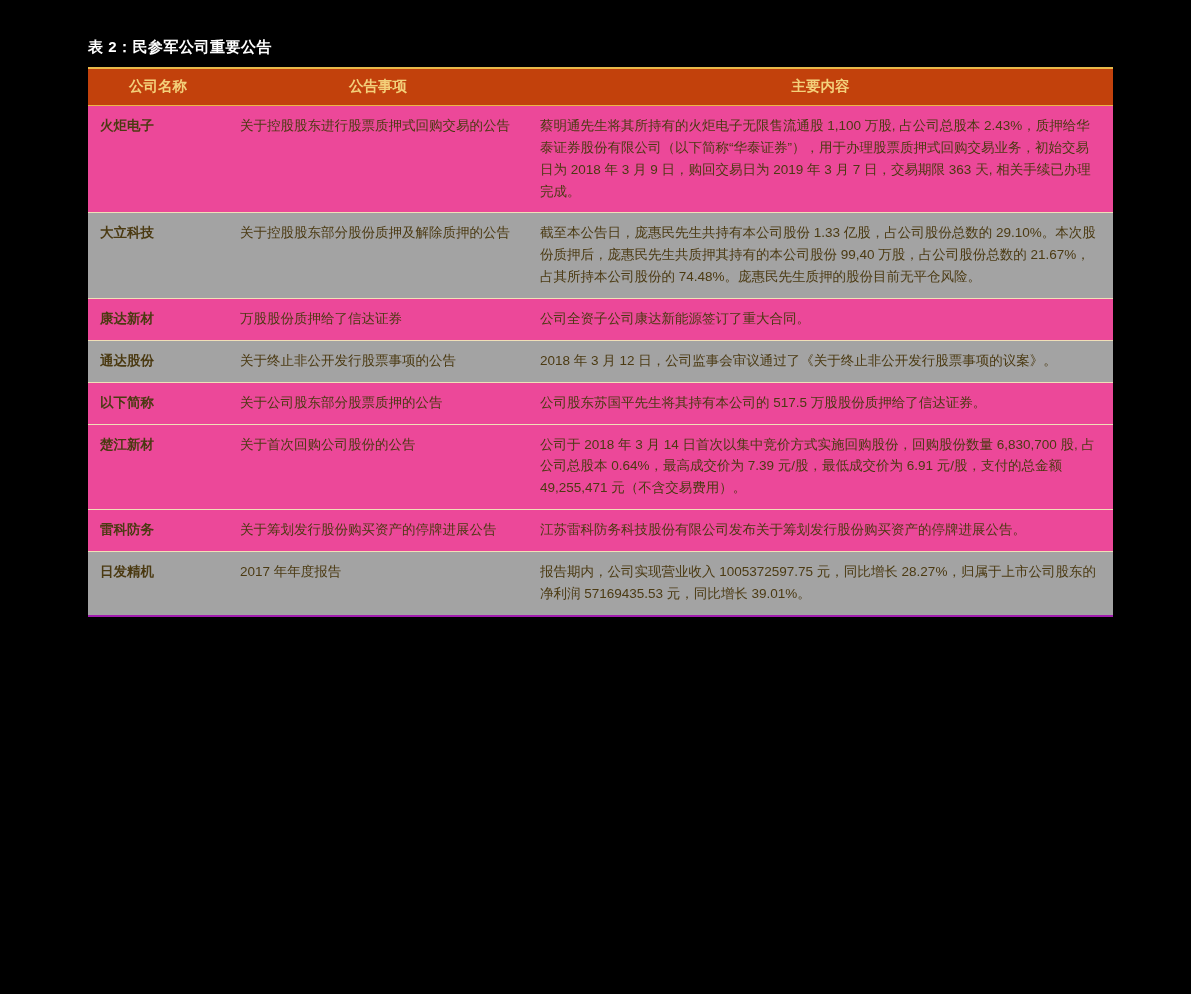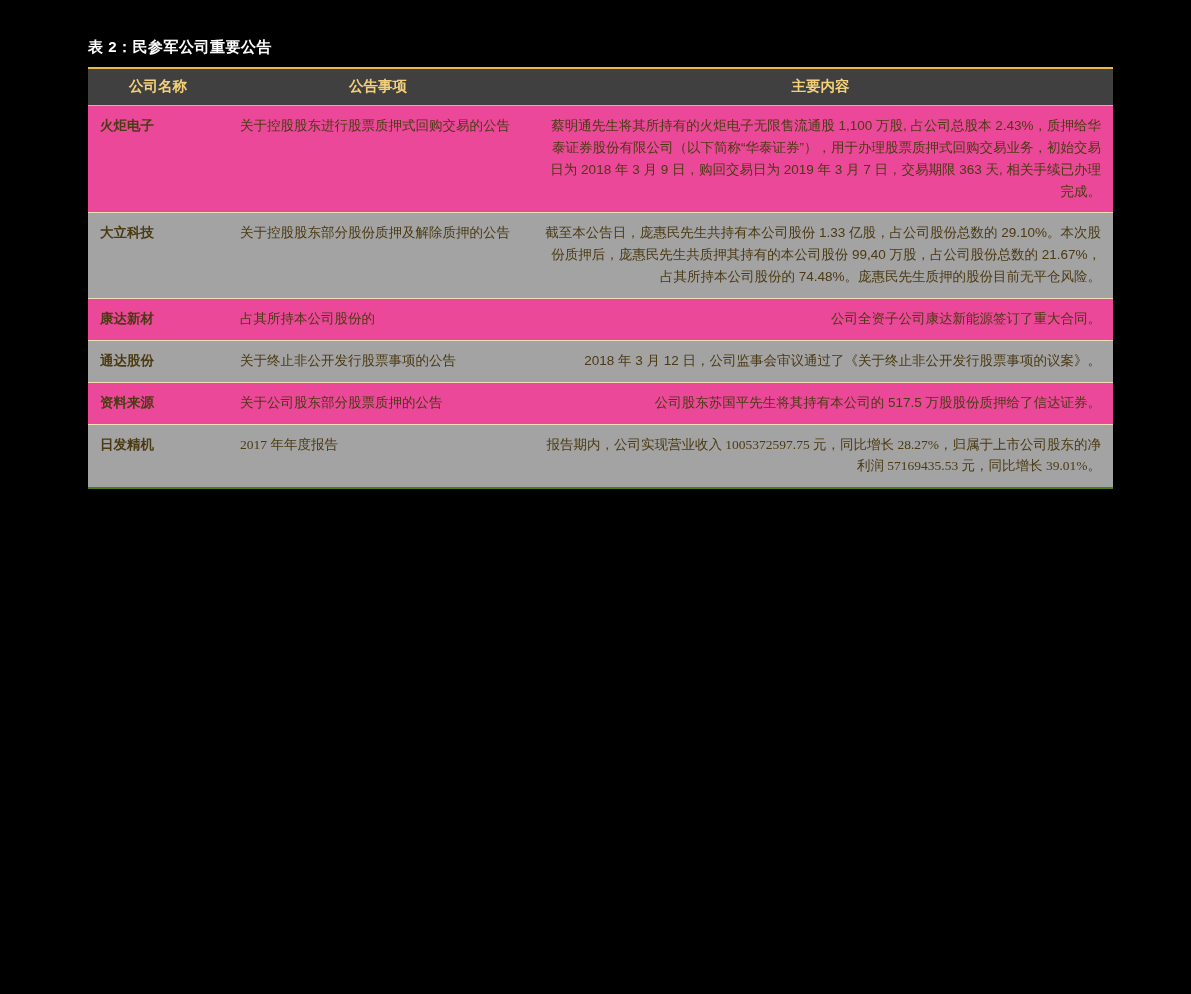--- a/index.html
+++ b/index.html
@@ -39,21 +39,21 @@
     table-layout: fixed;
   }
   table.announce col.c1 { width: 140px; }
   table.announce col.c2 { width: 300px; }
   table.announce col.c3 { width: 585px; }
 
   table.announce thead th {
     font-size: 14.5px;
     font-weight: bold;
     color: #f3d07a;
-    background: #404040;
+    background: #c2410c;
     padding: 8px 6px 9px 6px;
     text-align: center;
     border-top: 2px solid #e9b949;
     border-bottom: 1px solid #e9b949;
   }
   table.announce tbody td {
     font-size: 13.5px;
     line-height: 1.62;
     vertical-align: top;
     padding: 9px 12px 10px 12px;
@@ -63,22 +63,22 @@
   tbody tr.odd td { background: #ec4899; }
   tbody tr.even td { background: #a3a3a3; }
 
   td.company {
     font-weight: bold;
     color: #5a4410;
     padding-left: 10px;
     white-space: nowrap;
   }
   td.matter { color: #5a4410; }
-  td.content { color: #5a4410; text-align: right; }
-  tbody tr:last-child td { border-bottom: 2px solid #4d7c0f; font-family: Liberation Serif, serif; }
+  td.content { color: #5a4410; }
+  tbody tr:last-child td { border-bottom: 2px solid #a21caf; }
 
   .source {
     font-size: 11.5px;
     color: #cfcfcf;
     padding-top: 9px;
     padding-left: 8px;
     letter-spacing: 0.3px;
   }
 </style>
 </head>
@@ -108,32 +108,42 @@
           <td class="matter">关于控股股东进行股票质押式回购交易的公告</td>
           <td class="content">蔡明通先生将其所持有的火炬电子无限售流通股 1,100 万股, 占公司总股本 2.43%，质押给华泰证券股份有限公司（以下简称“华泰证券”），用于办理股票质押式回购交易业务，初始交易日为 2018 年 3 月 9 日，购回交易日为 2019 年 3 月 7 日，交易期限 363 天, 相关手续已办理完成。</td>
         </tr>
         <tr class="even">
           <td class="company">大立科技</td>
           <td class="matter">关于控股股东部分股份质押及解除质押的公告</td>
           <td class="content">截至本公告日，庞惠民先生共持有本公司股份 1.33 亿股，占公司股份总数的 29.10%。本次股份质押后，庞惠民先生共质押其持有的本公司股份 99,40 万股，占公司股份总数的 21.67%，占其所持本公司股份的 74.48%。庞惠民先生质押的股份目前无平仓风险。</td>
         </tr>
         <tr class="odd">
           <td class="company">康达新材</td>
-          <td class="matter">占其所持本公司股份的</td>
+          <td class="matter">万股股份质押给了信达证券</td>
           <td class="content">公司全资子公司康达新能源签订了重大合同。</td>
         </tr>
         <tr class="even">
           <td class="company">通达股份</td>
           <td class="matter">关于终止非公开发行股票事项的公告</td>
           <td class="content">2018 年 3 月 12 日，公司监事会审议通过了《关于终止非公开发行股票事项的议案》。</td>
         </tr>
         <tr class="odd">
-          <td class="company">资料来源</td>
+          <td class="company">以下简称</td>
           <td class="matter">关于公司股东部分股票质押的公告</td>
           <td class="content">公司股东苏国平先生将其持有本公司的 517.5 万股股份质押给了信达证券。</td>
+        </tr>
+        <tr class="odd">
+          <td class="company">楚江新材</td>
+          <td class="matter">关于首次回购公司股份的公告</td>
+          <td class="content">公司于 2018 年 3 月 14 日首次以集中竞价方式实施回购股份，回购股份数量 6,830,700 股, 占公司总股本 0.64%，最高成交价为 7.39 元/股，最低成交价为 6.91 元/股，支付的总金额 49,255,471 元（不含交易费用）。</td>
+        </tr>
+        <tr class="odd">
+          <td class="company">雷科防务</td>
+          <td class="matter">关于筹划发行股份购买资产的停牌进展公告</td>
+          <td class="content">江苏雷科防务科技股份有限公司发布关于筹划发行股份购买资产的停牌进展公告。</td>
         </tr>
         <tr class="even">
           <td class="company">日发精机</td>
           <td class="matter">2017 年年度报告</td>
           <td class="content">报告期内，公司实现营业收入 1005372597.75 元，同比增长 28.27%，归属于上市公司股东的净利润 57169435.53 元，同比增长 39.01%。</td>
         </tr>
       </tbody>
     </table>
 
   </div>

